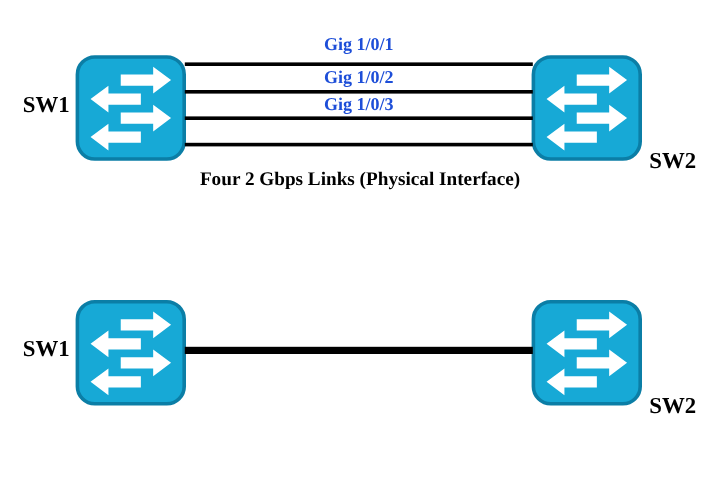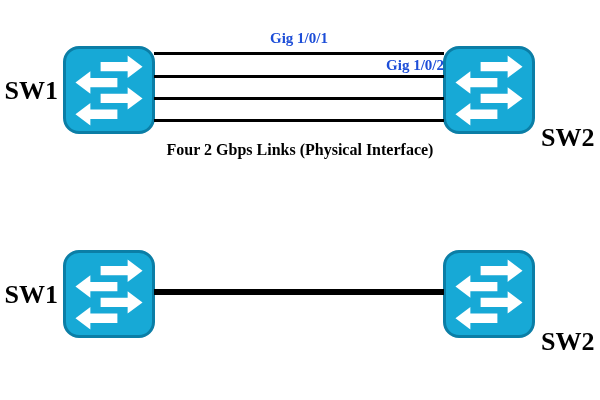--- a/index.html
+++ b/index.html
@@ -42,21 +42,21 @@
     height: 100%;
     display: block;
   }
 
   .sw-left  { left: 63px; }
   .sw-right { left: 443px; }
 
   .switch-label {
     position: absolute;
     font-weight: bold;
-    font-size: 26px;
+    font-size: 19px;
     color: #000000;
     line-height: 1;
     white-space: nowrap;
     letter-spacing: 0px;
   }
   .sw-label-left  { left: 4px;  text-align: right; width: 54px; }
   .sw-label-right { left: 541px; text-align: left;  width: 58px; margin-top: 47px; }
 
   
   .link-thin {
@@ -124,23 +124,24 @@
       <polygon points="37,14 66,14 66,7 82,19 66,31 66,24 37,24" fill="#FFFFFF"></polygon>
       <polygon points="55,31 26,31 26,24 10,36 26,48 26,41 55,41" fill="#FFFFFF"></polygon>
       <polygon points="37,48 66,48 66,41 82,53 66,65 66,58 37,58" fill="#FFFFFF"></polygon>
       <polygon points="55,65 26,65 26,58 10,70 26,82 26,75 55,75" fill="#FFFFFF"></polygon>
     </svg>
   </div>
 
   <div class="link-label" style="top:31px; left:154px; width:290px;">Gig 1/0/1</div>
   <div class="link-thin" style="top:52px;"></div>
 
-  <div class="link-label" style="top:58px; left:154px; width:290px;text-align:right;">Gig 1/0/2</div>
+  <div class="link-label" style="top:58px; left:154px; width:290px;">Gig 1/0/2</div>
   <div class="link-thin" style="top:75px;"></div>
 
+  <div class="link-label" style="top:81px; left:154px; width:290px;">Gig 1/0/3</div>
   <div class="link-thin" style="top:97px;"></div>
 
   <div class="link-thin" style="top:119px;"></div>
 
   <div class="caption" style="top:142px;">Four 2 Gbps Links (Physical Interface)</div>
 </div>
 
 <div class="diagram" id="diagram-etherchannel">
 
   <div class="switch-label sw-label-left" style="top:82px;">SW1</div>

